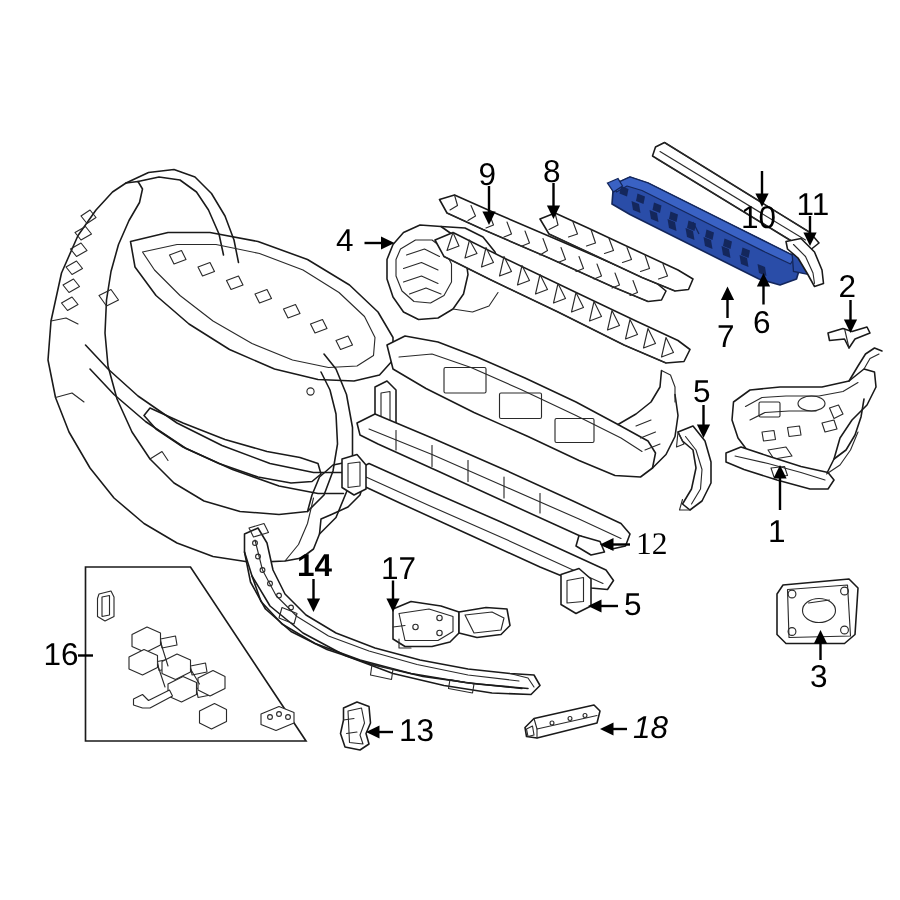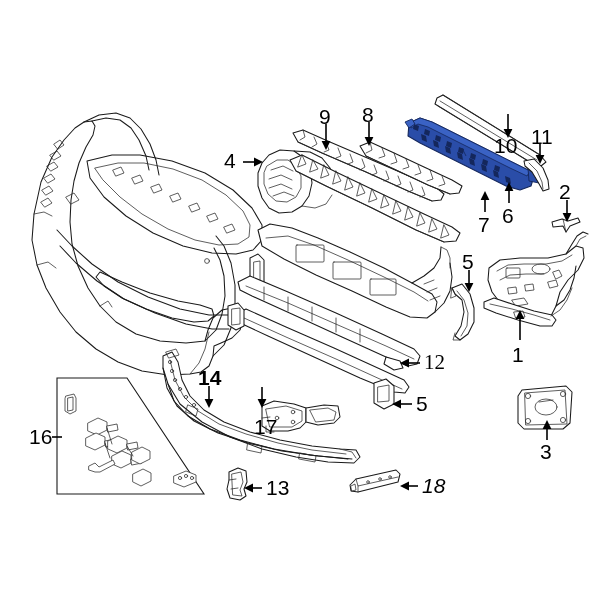--- a/index.html
+++ b/index.html
@@ -575,16 +575,16 @@
   <div class="callout" style="left:478px; top:214px;">7</div>
   <div class="callout" style="left:362px; top:104px;">8</div>
   <div class="callout" style="left:319px; top:106px;">9</div>
   <div class="callout" style="left:494px; top:95px;margin-top:40px;">10</div>
   <div class="callout" style="left:531px; top:126px;">11</div>
   <div class="callout" style="left:424px; top:352px;font-family:Liberation Serif, serif;">12</div>
   <div class="callout" style="left:416px; top:393px;">5</div>
   <div class="callout" style="left:198px; top:367px;font-weight:bold;">14</div>
   <div class="callout" style="left:266px; top:477px;">13</div>
   <div class="callout" style="left:29px; top:426px;">16</div>
-  <div class="callout" style="left:254px; top:369px;margin-top:47px;">17</div>
+  <div class="callout" style="left:254px; top:369px;">17</div>
   <div class="callout" style="left:422px; top:475px;font-style:italic;">18</div>
 
 </div>
 
 </body></html>

